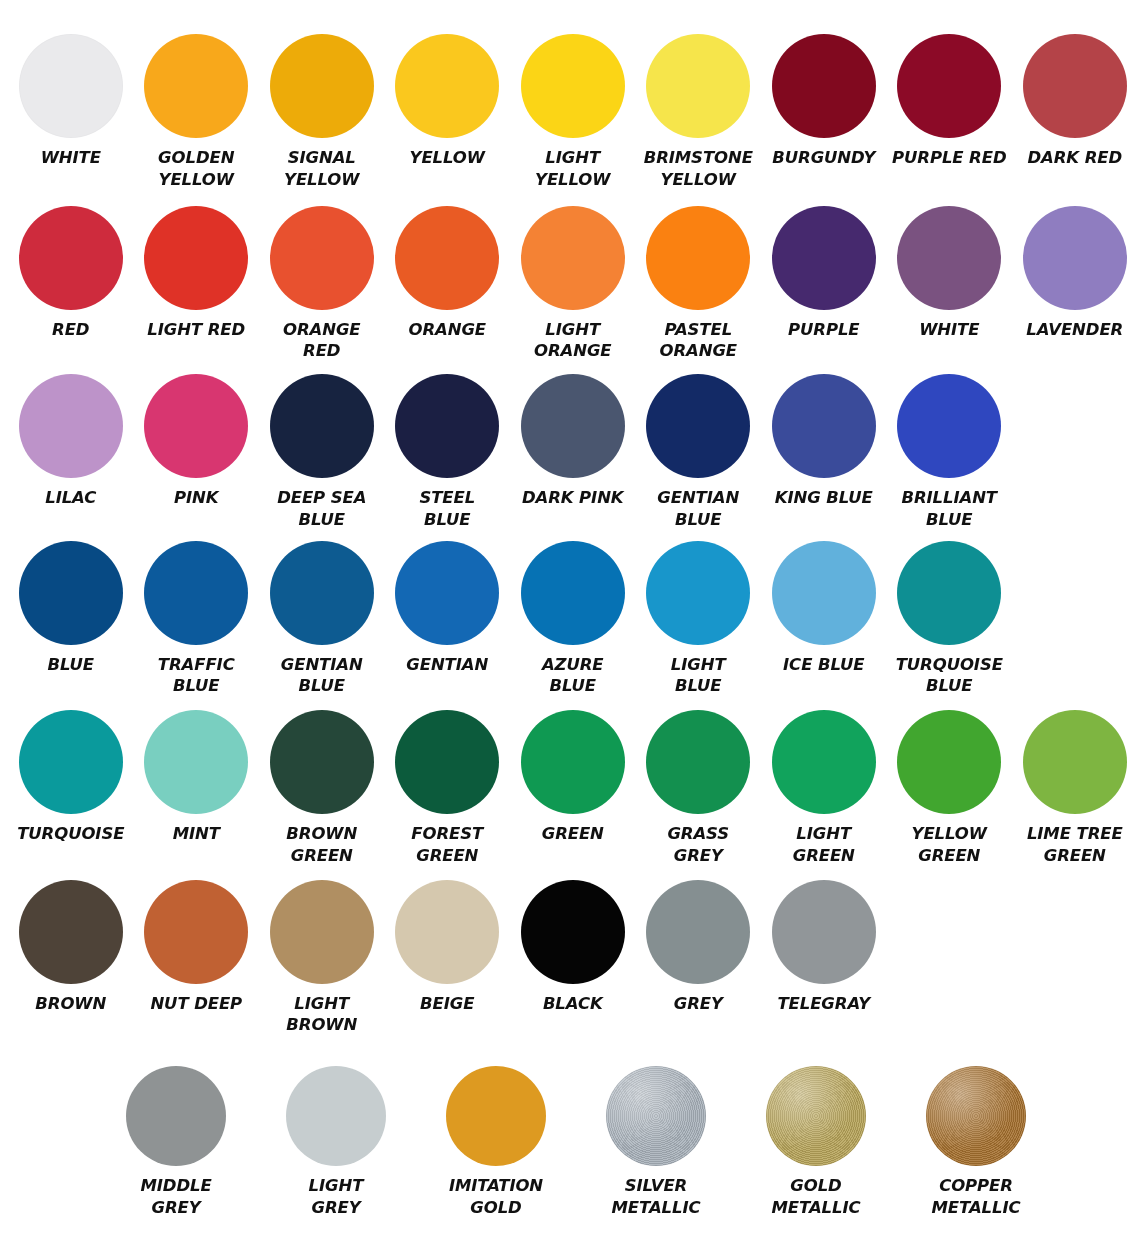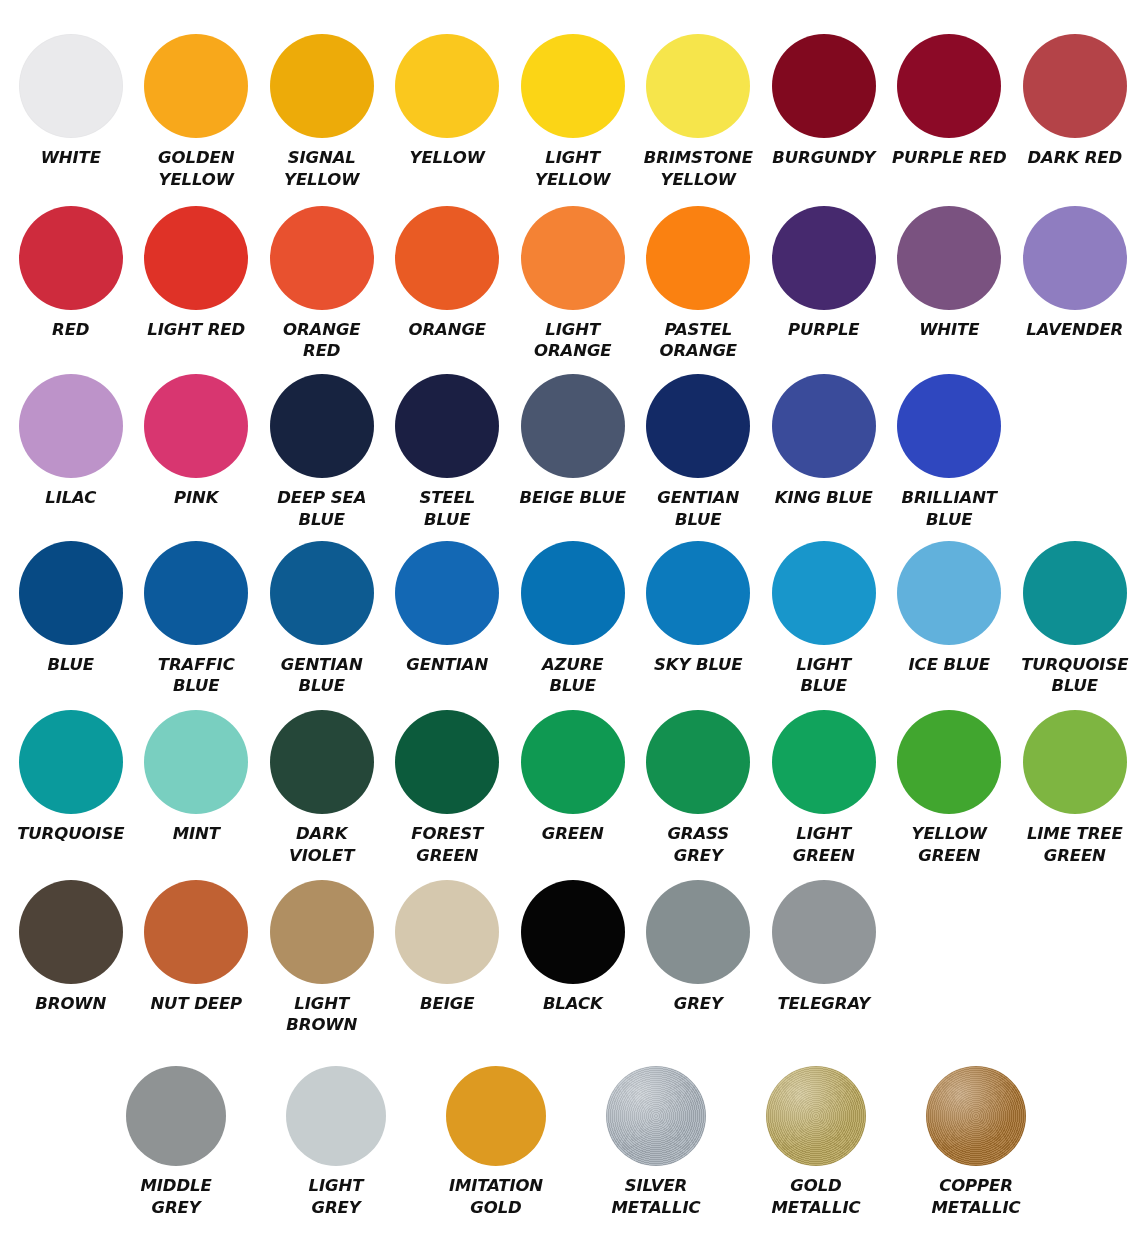--- a/index.html
+++ b/index.html
@@ -180,21 +180,21 @@
         <div class="label">DEEP SEA
 BLUE</div>
       </div>
       <div class="swatch-cell">
         <div class="dot" style="background: rgb(27, 31, 67);"></div>
         <div class="label">STEEL
 BLUE</div>
       </div>
       <div class="swatch-cell">
         <div class="dot" style="background: rgb(74, 86, 111);"></div>
-        <div class="label">BEIGE BLUE</div>
+        <div class="label">DARK PINK</div>
       </div>
       <div class="swatch-cell">
         <div class="dot" style="background: rgb(19, 42, 102);"></div>
         <div class="label">GENTIAN
 BLUE</div>
       </div>
       <div class="swatch-cell">
         <div class="dot" style="background: rgb(58, 75, 154);"></div>
         <div class="label">KING BLUE</div>
       </div>
@@ -222,24 +222,20 @@
       <div class="swatch-cell">
         <div class="dot" style="background: rgb(19, 104, 180);"></div>
         <div class="label">GENTIAN</div>
       </div>
       <div class="swatch-cell">
         <div class="dot" style="background: rgb(6, 114, 180);"></div>
         <div class="label">AZURE
 BLUE</div>
       </div>
       <div class="swatch-cell">
-        <div class="dot" style="background: rgb(12, 122, 188);"></div>
-        <div class="label">SKY BLUE</div>
-      </div>
-      <div class="swatch-cell">
         <div class="dot" style="background: rgb(24, 150, 203);"></div>
         <div class="label">LIGHT
 BLUE</div>
       </div>
       <div class="swatch-cell">
         <div class="dot" style="background: rgb(97, 177, 220);"></div>
         <div class="label">ICE BLUE</div>
       </div>
       <div class="swatch-cell">
         <div class="dot" style="background: rgb(14, 143, 147);"></div>
@@ -251,21 +247,21 @@
       <div class="swatch-cell">
         <div class="dot" style="background: rgb(10, 154, 156);"></div>
         <div class="label">TURQUOISE</div>
       </div>
       <div class="swatch-cell">
         <div class="dot" style="background: rgb(121, 207, 192);"></div>
         <div class="label">MINT</div>
       </div>
       <div class="swatch-cell">
         <div class="dot" style="background: rgb(37, 71, 57);"></div>
-        <div class="label">DARK VIOLET</div>
+        <div class="label">BROWN GREEN</div>
       </div>
       <div class="swatch-cell">
         <div class="dot" style="background: rgb(12, 91, 60);"></div>
         <div class="label">FOREST
 GREEN</div>
       </div>
       <div class="swatch-cell">
         <div class="dot" style="background: rgb(15, 153, 82);"></div>
         <div class="label">GREEN</div>
       </div>

